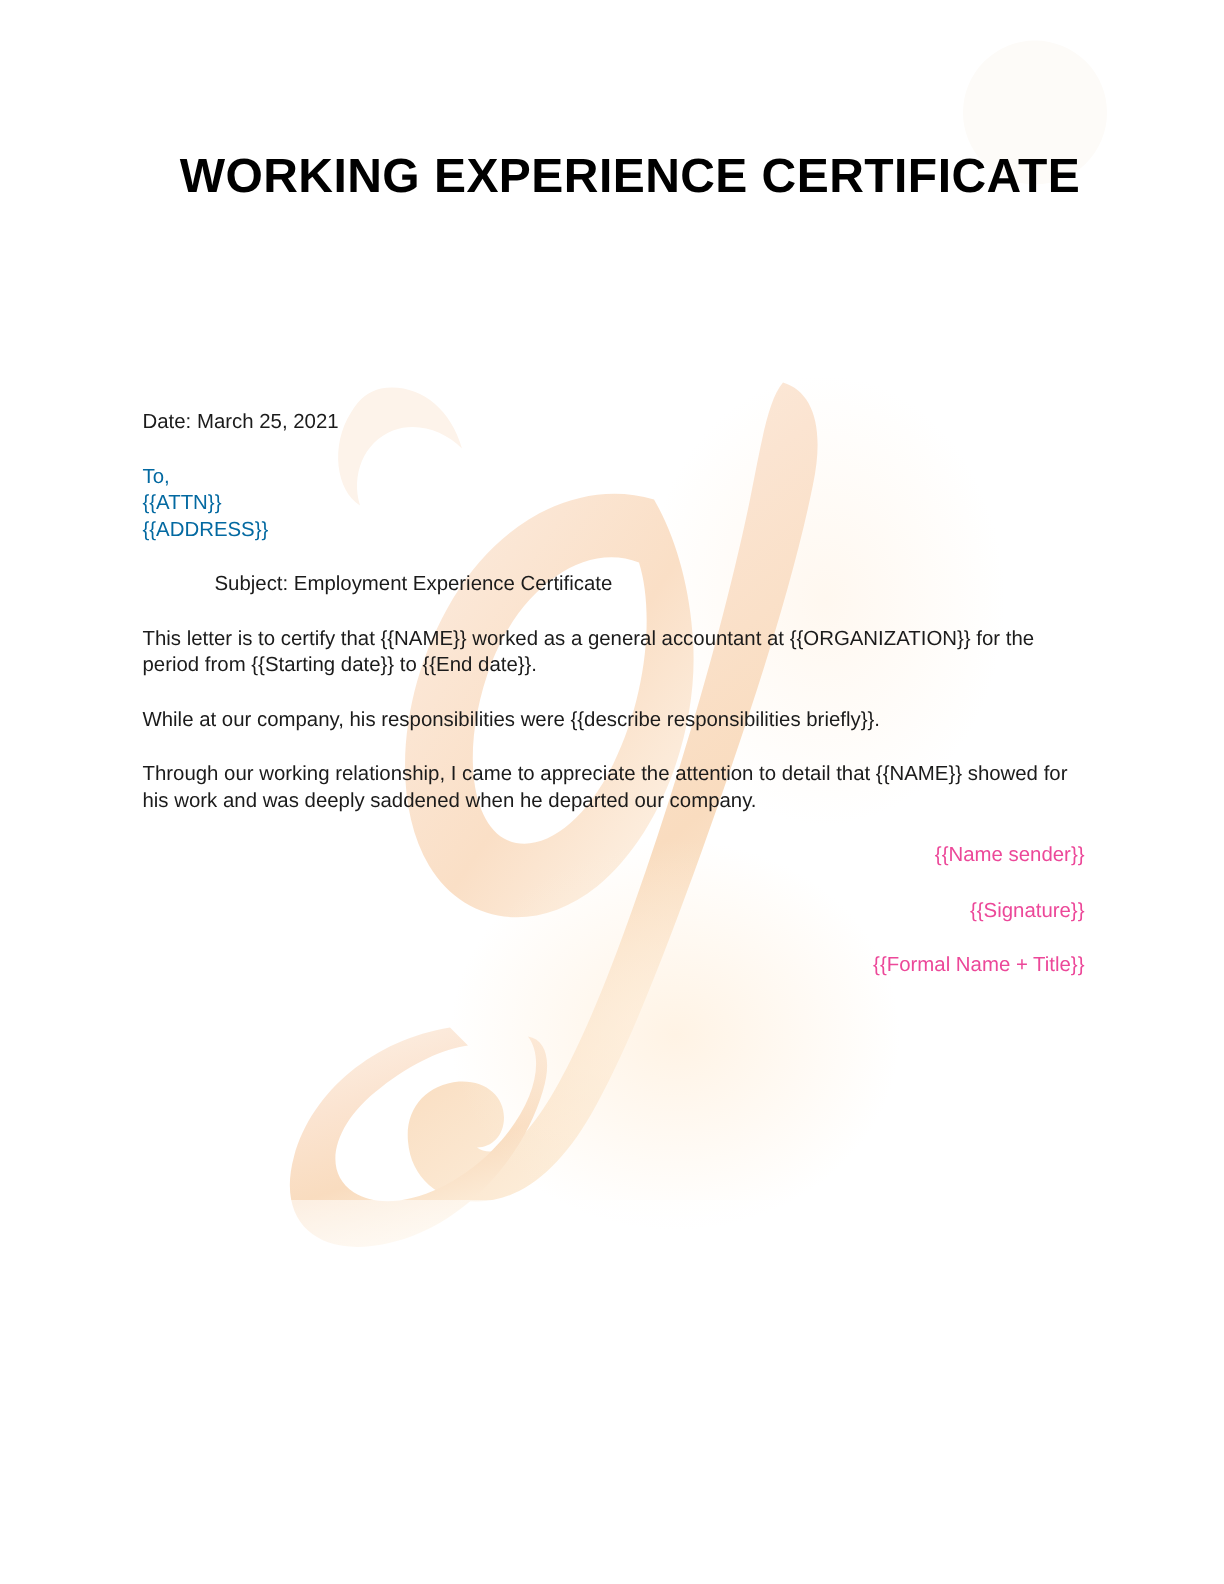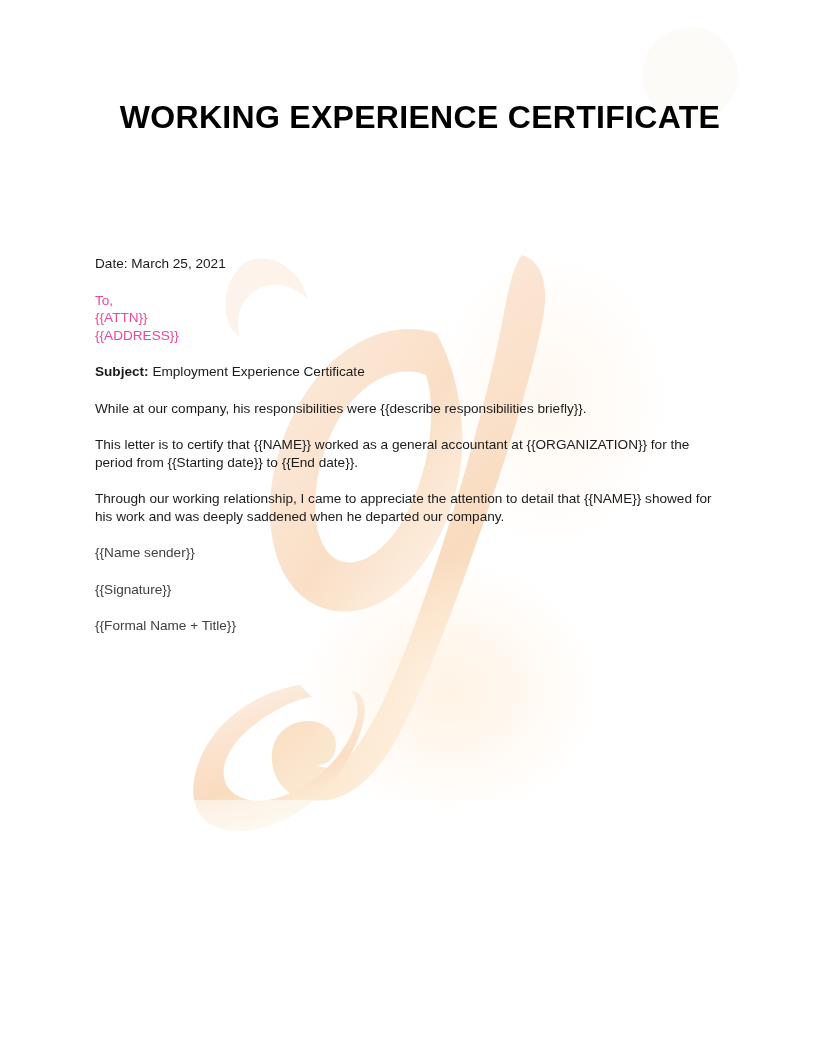--- a/index.html
+++ b/index.html
@@ -95,51 +95,53 @@
     font-size: 32px;
     font-weight: bold;
     letter-spacing: 0.3px;
     color: #000000;
     white-space: nowrap;
   }
 
   .body-block {
     position: absolute;
     left: 95px;
-    top: 255px;
+    top: 272px;
     width: 628px;
   }
 
   .para {
     font-size: 13.6px;
     line-height: 17.5px;
     color: #1b1b1b;
     margin: 0 0 19px 0;
   }
 
   .addr-line {
     font-size: 13.6px;
     line-height: 17.5px;
     margin: 0;
-    color: #ec4899;
+    color: #0369a1;
   }
 
   .addr-block {
     margin: 0 0 19px 0;
   }
 
   .subject-label {
-    font-weight: bold;
+    font-weight: normal;
+    margin-left: 48px;
   }
 
   .sign-line {
     font-size: 13.6px;
     line-height: 17.5px;
     margin: 0 0 19px 0;
-    color: #404040;
+    color: #ec4899;
+    text-align: right;
   }
 </style>
 </head>
 <body>
 
 <div class="page">
 
   <div class="bg-layer">
 
     <div class="corner-blob"></div>
@@ -221,23 +223,23 @@
 
       <div class="addr-block">
         <p class="addr-line">To,</p>
         <p class="addr-line">{{ATTN}}</p>
         <p class="addr-line">{{ADDRESS}}</p>
       </div>
 
       <p class="para"><span class="subject-label">Subject:</span> <span>Employment Experience Certificate</span></p>
 
 
+      <p class="para">This letter is to certify that {{NAME}} worked as a general accountant at {{ORGANIZATION}} for the period from {{Starting date}} to {{End date}}.</p>
+
       <p class="para">While at our company, his responsibilities were {{describe responsibilities briefly}}.</p>
-
-      <p class="para">This letter is to certify that {{NAME}} worked as a general accountant at {{ORGANIZATION}} for the period from {{Starting date}} to {{End date}}.</p>
 
       <p class="para">Through our working relationship, I came to appreciate the attention to detail that {{NAME}} showed for his work and was deeply saddened when he departed our company.</p>
 
 
 
 
       <p class="sign-line">{{Name sender}}</p>
 
       <p class="sign-line">{{Signature}}</p>
 

